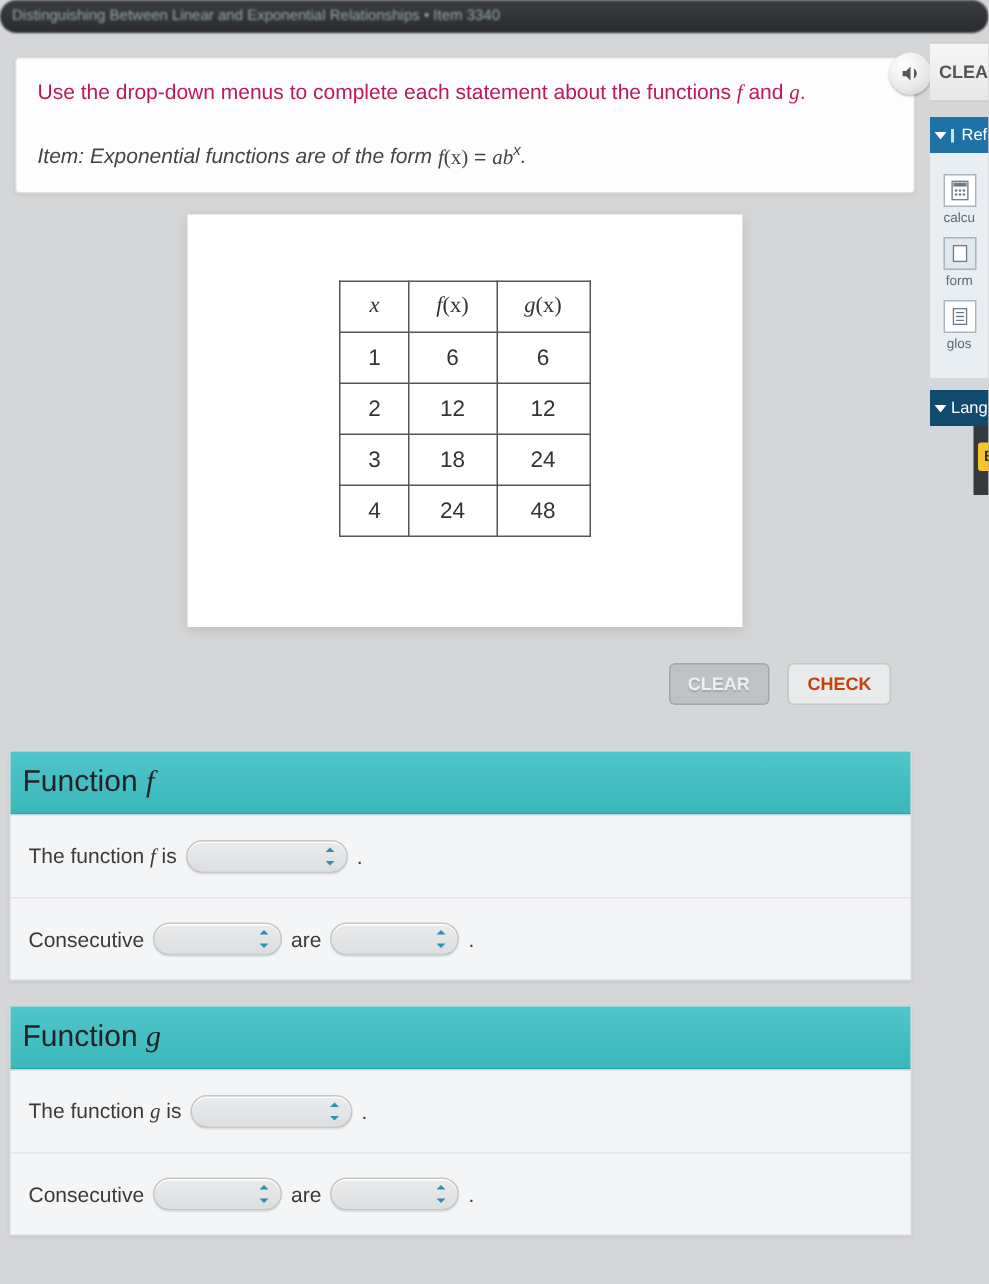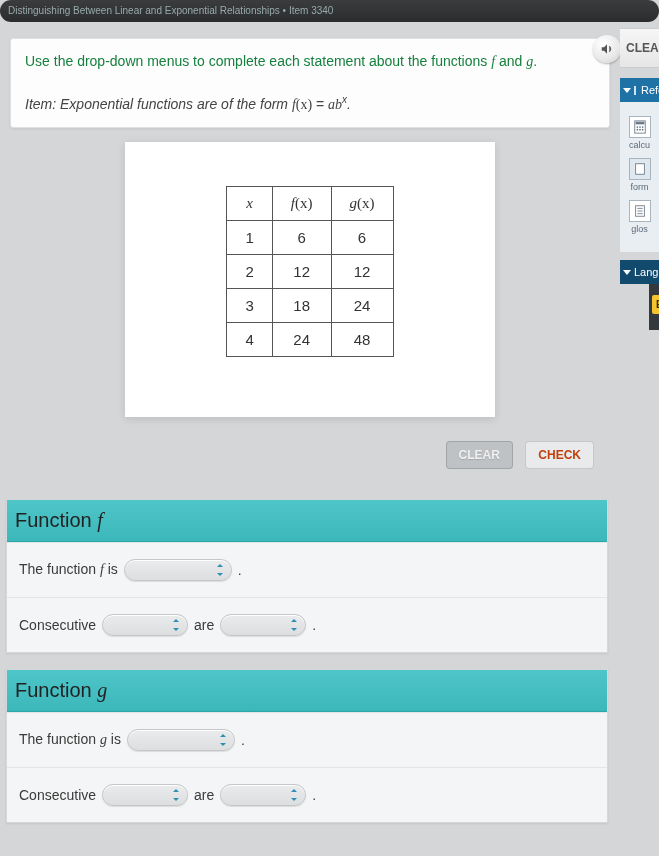--- a/index.html
+++ b/index.html
@@ -33,21 +33,21 @@
   }
   .prompt-box {
     background: #fdfdfd;
     border: 1px solid #e0e0e0;
     border-radius: 3px;
     padding: 12px 14px 14px 14px;
     box-shadow: 0 1px 3px rgba(0,0,0,.08);
     margin: 6px 4px 14px 4px;
     position: relative;
   }
-  .prompt-box .p1 { font-size: 14px; color: #15803d; line-height: 1.5; }
+  .prompt-box .p1 { font-size: 14px; color: #be185d; line-height: 1.5; }
   .prompt-box .note { font-size: 14px; color: #444; font-style: italic; margin-top: 22px; }
   .math-i { font-style: italic; font-family: "Times New Roman", serif; }
   .sup { font-size: 10px; vertical-align: super; font-style: italic; }
   .audio-badge {
     position: absolute;
     top: -4px; right: -12px;
     width: 28px; height: 28px;
     border-radius: 50%;
     background: radial-gradient(circle at 35% 30%, #fff, #e8e8e8 60%, #ccc);
     box-shadow: 0 1px 2px rgba(0,0,0,.3);

